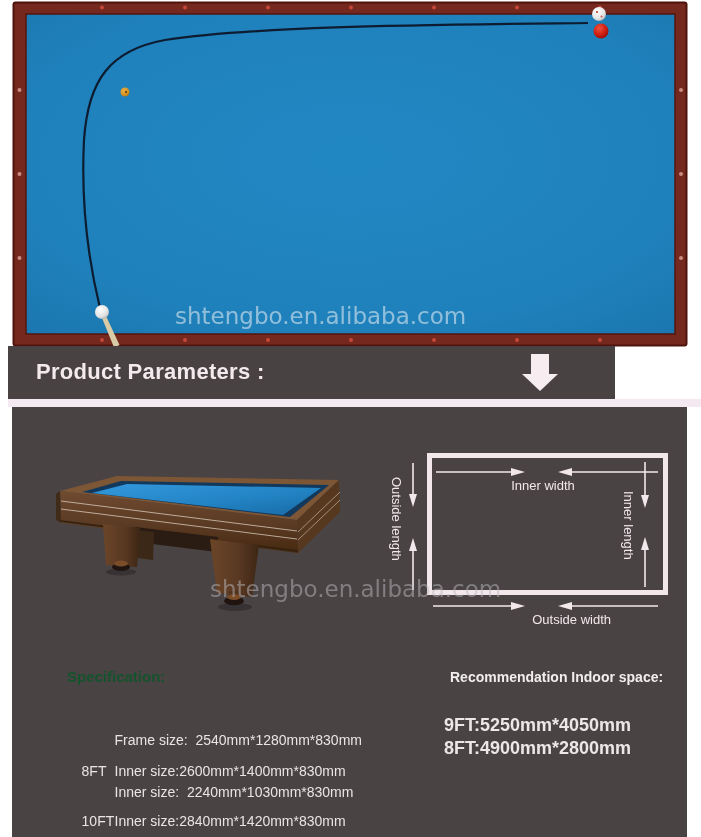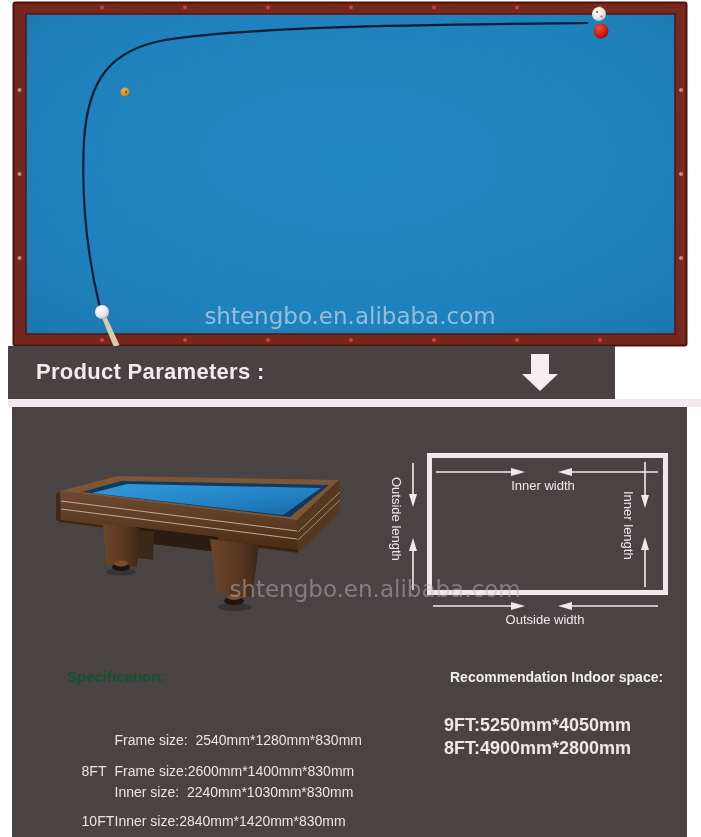--- a/index.html
+++ b/index.html
@@ -4,21 +4,21 @@
 <style>
   html,body{margin:0;padding:0;background:#ffffff;}
   .page{
     position:relative;width:701px;height:837px;background:#ffffff;overflow:hidden;
     font-family:"Liberation Sans",sans-serif;
   }
   .abs{position:absolute;}
   
   #billiard{position:absolute;left:0;top:0;}
   .watermark{
-    position:absolute;text-align:center;pointer-events:none;
+    position:absolute;text-align:left;pointer-events:none;
     font-family:"DejaVu Sans",sans-serif;font-weight:400;
   }
   .wm-top{left:175px;top:303px;width:350px;font-size:23px;color:rgba(222,231,240,0.60);letter-spacing:0px;}
   .wm-bottom{left:210px;top:576px;width:330px;font-size:23px;color:rgba(185,185,190,0.50);}
   
   .param-bar{
     position:absolute;left:8px;top:346px;width:607px;height:53px;
     background:#484243;
   }
   .bar-title{
@@ -37,21 +37,21 @@
   .bottom-panel{position:absolute;left:12px;top:407px;width:675px;height:430px;background:#4a4344;}
   
   .dim-label{
     position:absolute;color:#f2e8ec;font-size:13px;white-space:nowrap;
   }
   .dim-label.horiz{text-align:center;}
   .dim-label.vert{writing-mode:vertical-rl;}
   #lbl-inner-width{left:495px;top:478px;width:96px;text-align:center;}
   #lbl-inner-length{left:621px;top:491px;height:74px;}
   #lbl-outside-length{left:389px;top:477px;height:100px;}
-  #lbl-outside-width{left:495px;top:612px;width:100px;}
+  #lbl-outside-width{left:511px;top:612px;width:100px;text-align:right;}
   
   .spec-heading{
     position:absolute;left:67px;top:668px;
     font-size:15px;font-weight:700;color:#14532d;
   }
   .spec-line{
     position:absolute;left:66px;white-space:pre;
     font-size:14px;color:#e9e5e5;
   }
   .spec-prefix{display:inline-block;min-width:33px;}
@@ -228,21 +228,21 @@
   <div class="dim-label horiz" id="lbl-outside-width">Outside width</div>
 
   <div class="watermark wm-bottom">shtengbo.en.alibaba.com</div>
 
   <div class="spec-heading">Specification:</div>
 
   <div class="spec-line" style="top:716px;">
     <span class="spec-prefix"></span><span>Frame size:  2540mm*1280mm*830mm</span>
   </div>
   <div class="spec-line" style="top:747px;">
-    <span class="spec-prefix">8FT</span><span>Frame size:2600mm*1400mm*830mm</span>
+    <span class="spec-prefix">8FT</span><span>Inner size:2600mm*1400mm*830mm</span>
   </div>
   <div class="spec-line" style="top:768px;">
     <span class="spec-prefix"></span><span>Inner size:  2240mm*1030mm*830mm</span>
   </div>
   <div class="spec-line" style="top:797px;">
     <span class="spec-prefix">10FT</span><span>Inner size:2840mm*1420mm*830mm</span>
   </div>
 
   <div class="rec-heading">Recommendation Indoor space:</div>
   <div class="rec-item" style="top:715px;">9FT:5250mm*4050mm</div>

